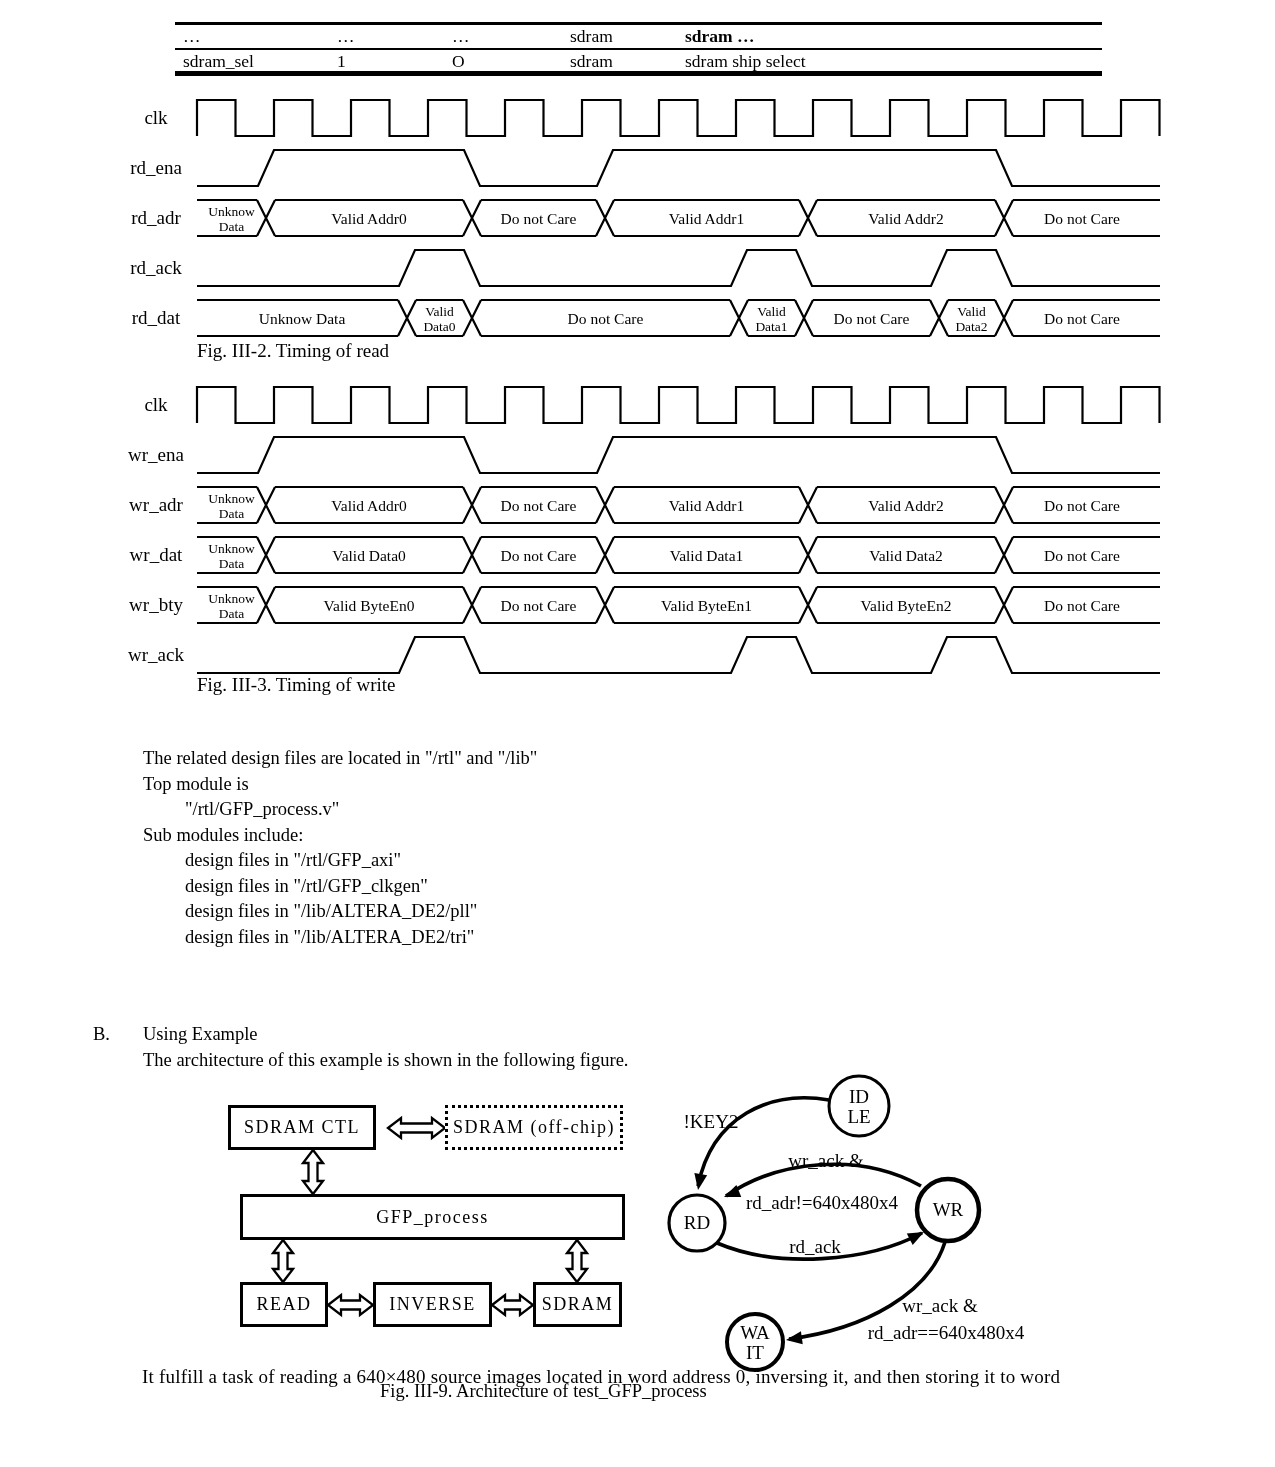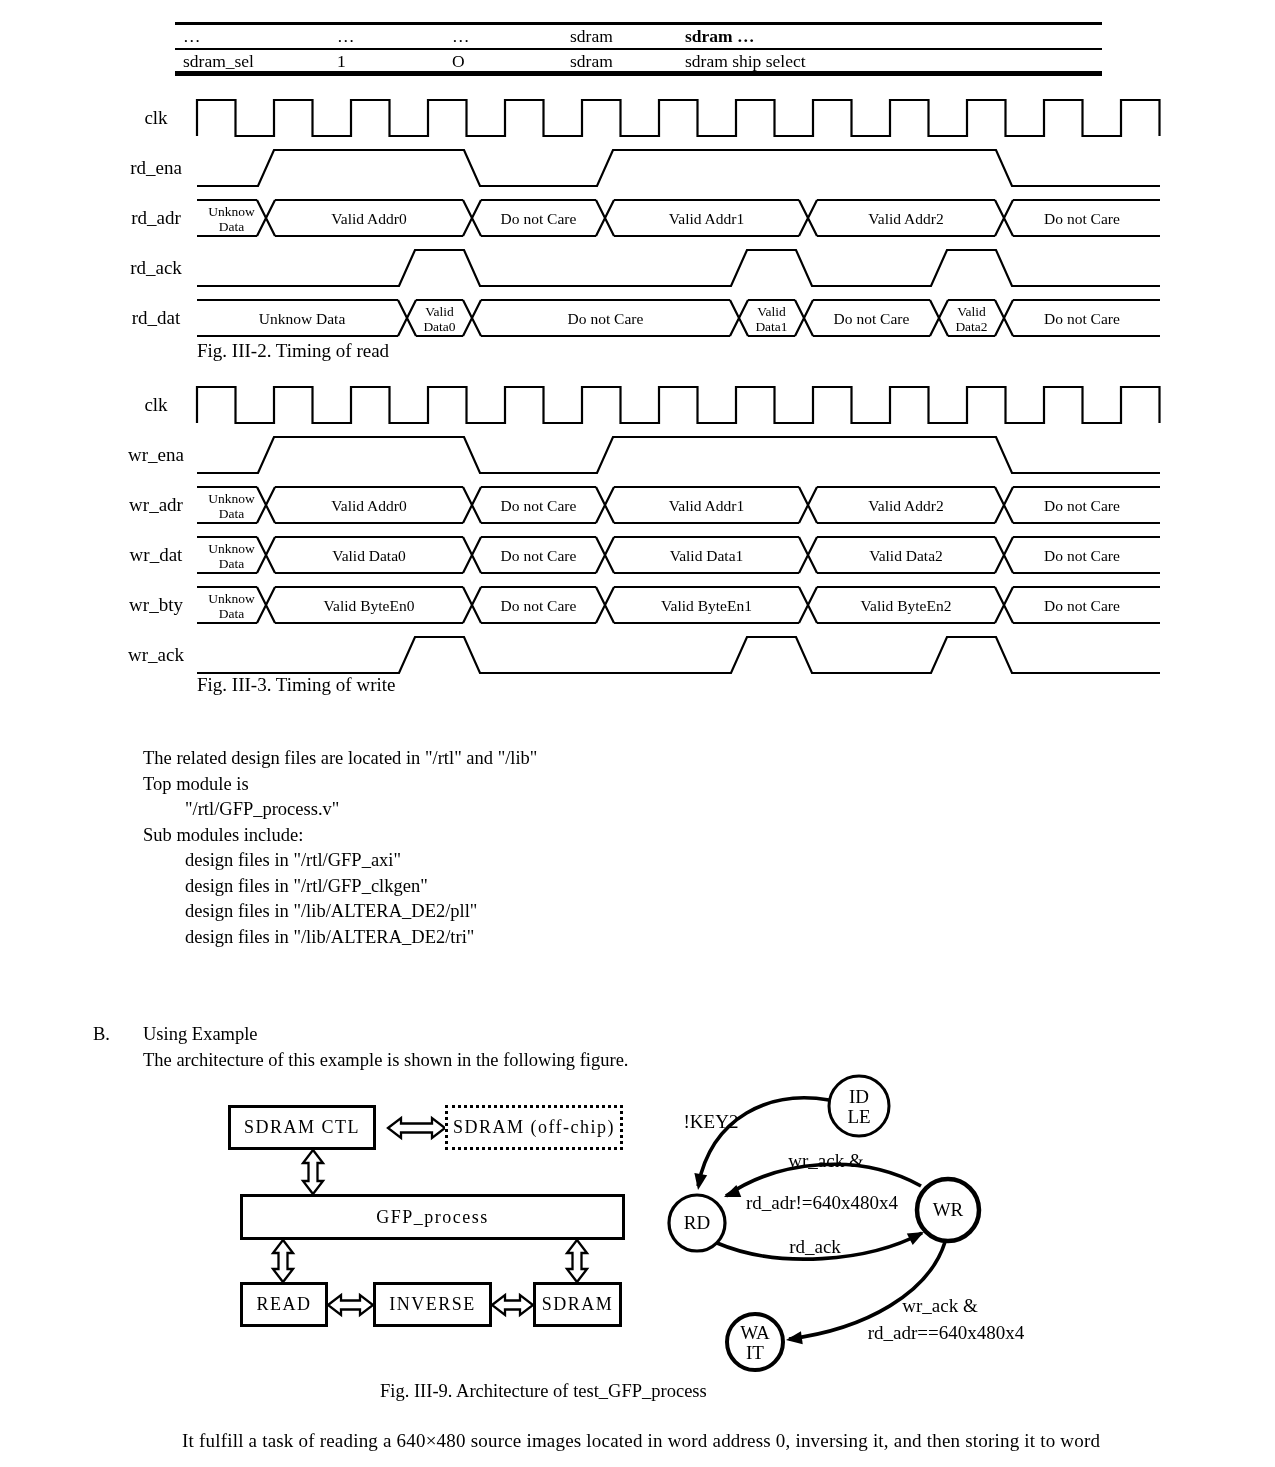--- a/index.html
+++ b/index.html
@@ -34,22 +34,22 @@
   #sec-b-title { position:absolute; left:143px; top:1024px; font-size:18.5px; }
   #sec-b-intro { position:absolute; left:143px; top:1050px; font-size:18.5px; white-space:nowrap; }
 
   
   #arch-blocks { position:absolute; left:0; top:0; width:0; height:0; overflow:visible; }
   .blk { position:absolute; border:3px solid #000; background:#fff; box-sizing:border-box;
     display:flex; align-items:center; justify-content:center;
     font-size:18px; letter-spacing:1.5px; white-space:nowrap; }
   .blk.dotted { border:3px dotted #000; }
 
-  #footer-text { position:absolute; left:142px; top:1430px; font-size:19px;
-    letter-spacing:0.2px; white-space:nowrap;margin-left:40px; }
+  #footer-text { position:absolute; left:142px; top:1366px; font-size:19px;
+    letter-spacing:0.2px; white-space:nowrap; }
 </style>
 </head>
 <body>
 
 <div id="spec-table">
   <div class="t-row r1" id="trow0">
       <span class="t-cell" style="left: 8px;">…</span>
       <span class="t-cell" style="left: 162px;">…</span>
       <span class="t-cell" style="left: 277px;">…</span>
       <span class="t-cell" style="left: 395px;">sdram</span>

